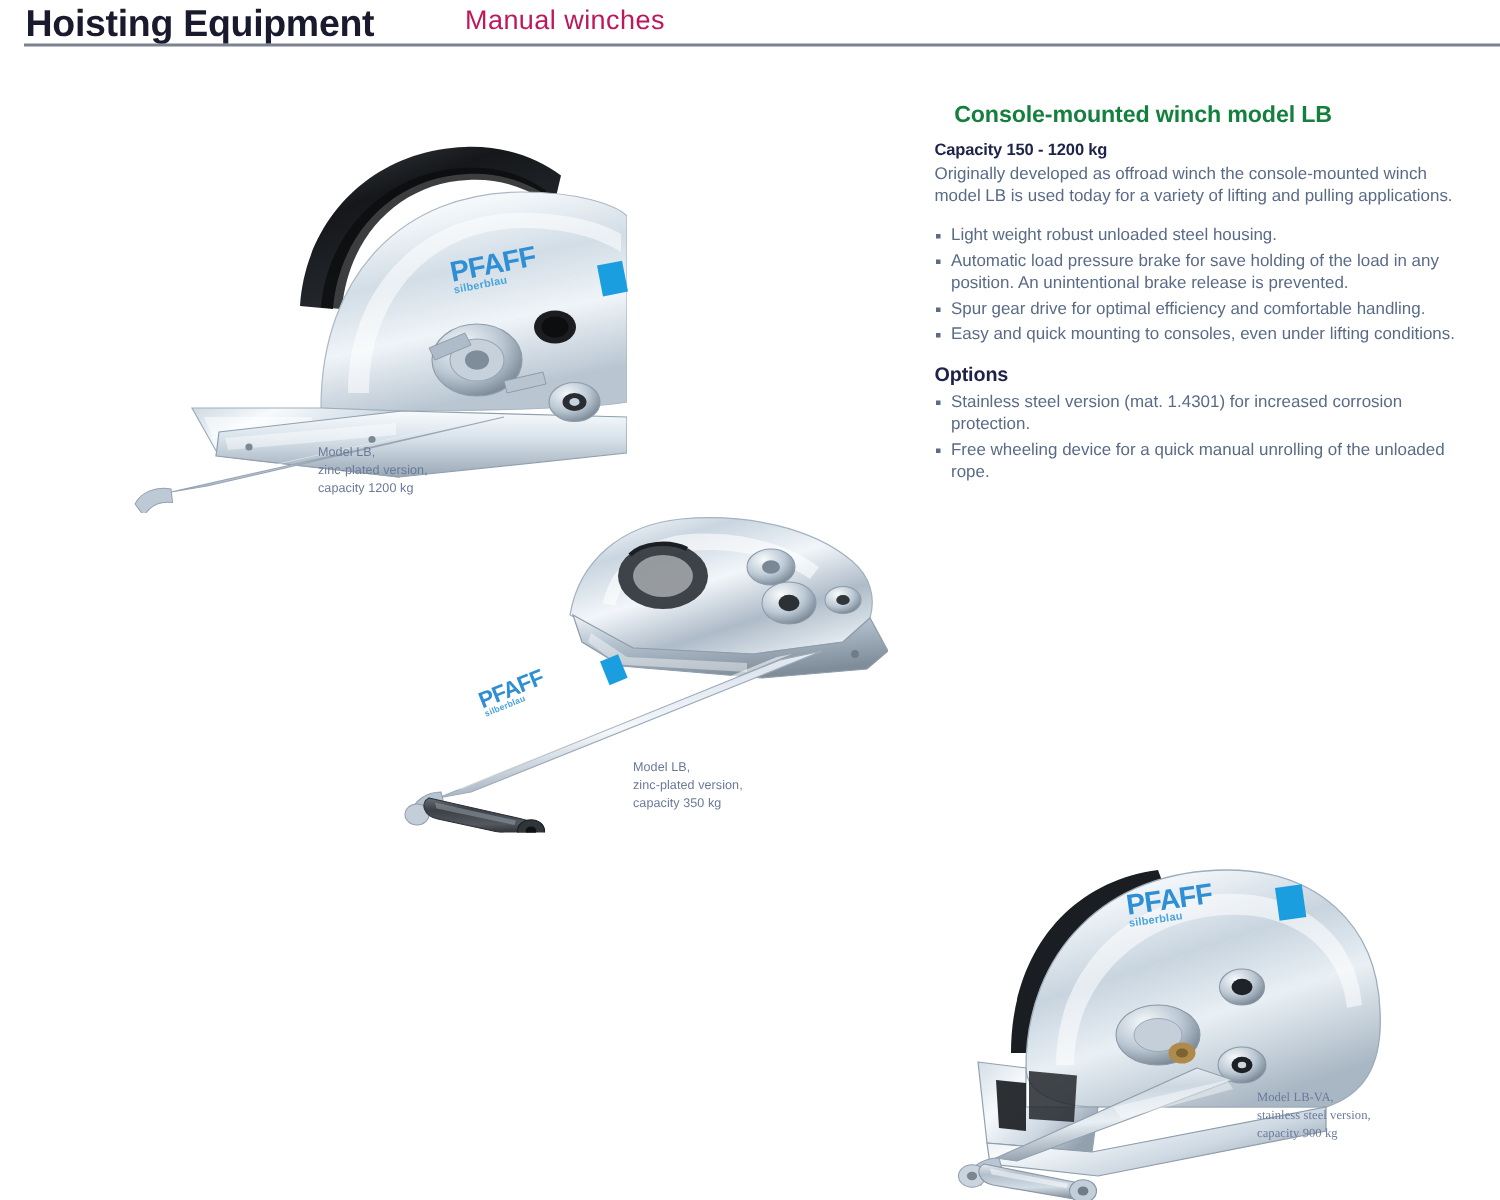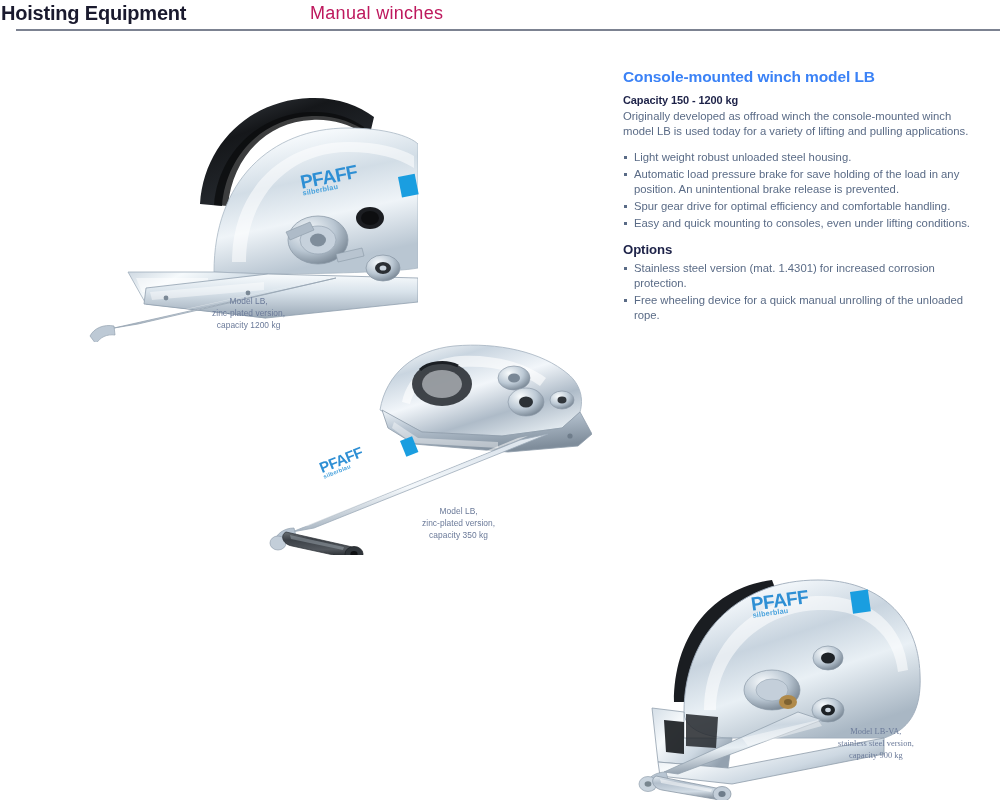--- a/index.html
+++ b/index.html
@@ -10,46 +10,47 @@
     font-family: "Liberation Sans", sans-serif;
     overflow: hidden;
     position: relative;
   }
 
   
   .page-header {
     position: absolute; left: 0; top: 0; width: 1000px; height: 34px;
   }
   .header-title {
-    position: absolute; left: 1px; top: 2px;
-    font-size: 20px; font-weight: bold; letter-spacing: -0.2px;
+    position: absolute; left: 17px; top: 2px;
+    font-size: 25px; font-weight: bold; letter-spacing: -0.2px;
     color: #1a1a2e;
     white-space: nowrap;
     text-align: center;
   }
   .header-subtitle {
     position: absolute; left: 310px; top: 3px;
     font-size: 18px; font-weight: normal; letter-spacing: 0.3px;
     color: #be185d;
     white-space: nowrap;
   }
   .header-rule {
     position: absolute; left: 16px; top: 29px; width: 984px; height: 2px;
     background: #7c8291;
   }
 
   
   .text-col {
     position: absolute; left: 623px; top: 68px; width: 353px;
   }
   .prod-title {
-    font-size: 15.5px; font-weight: bold; color: #3b82f6;
+    font-size: 15.5px; font-weight: bold; color: #15803d;
     line-height: 1.22; letter-spacing: -0.1px;
     margin: 0 0 7px 0;
     max-width: 265px;
+    text-align: right;
   }
   .capacity {
     font-size: 11px; font-weight: bold; color: #1d2248;
     letter-spacing: -0.1px;
     margin: 0 0 3px 0;
   }
   .intro {
     font-size: 11.3px; color: #5a6b86; line-height: 1.32;
     margin: 0 0 11px 0;
   }
@@ -73,21 +74,21 @@
   }
 
   
   .caption {
     position: absolute;
     font-size: 8.4px; line-height: 1.45;
     color: #6b7a99;
     letter-spacing: 0.05px;
     white-space: nowrap;
   }
-  .caption .cap-line { display: block; text-align: center; }
+  .caption .cap-line { display: block; }
 
   
   .figure { position: absolute; }
   .figure svg { display: block; }
 
   
   .logo {
     position: absolute;
     font-family: "Liberation Sans", sans-serif;
     font-weight: bold;

